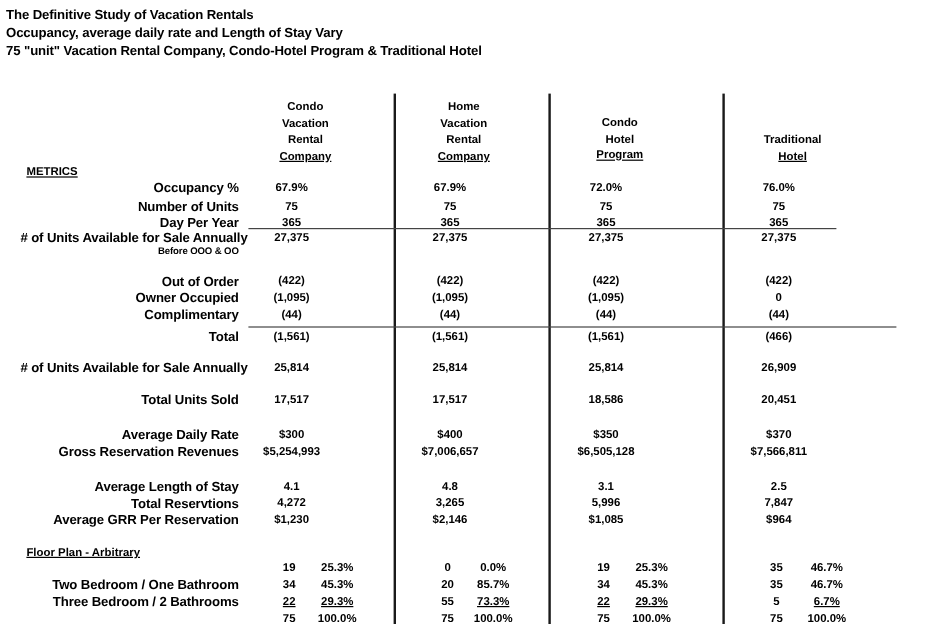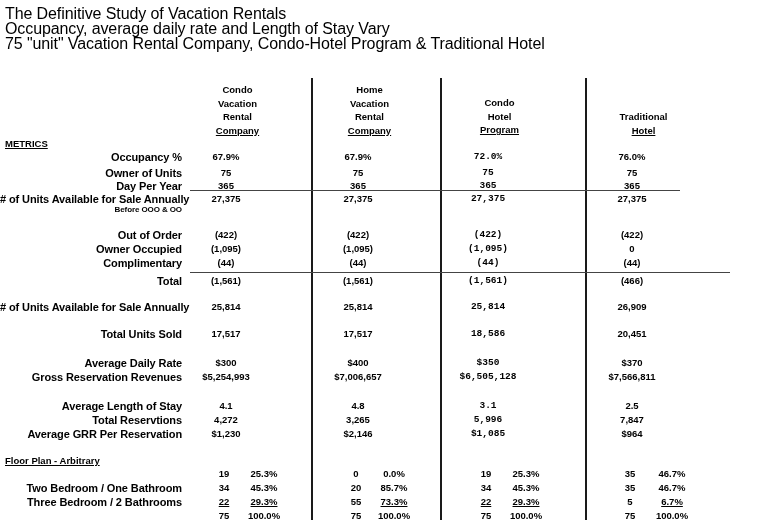--- a/index.html
+++ b/index.html
@@ -17,31 +17,31 @@
   }
 
   
   .titles {
     position: absolute;
     left: 5px;
     top: 6px;
     width: 760px;
   }
   .titles .tline {
-    font-size: 16px;
-    font-weight: normal;
+    font-size: 11px;
+    font-weight: bold;
     line-height: 15px;
     white-space: nowrap;
     letter-spacing: -0.1px;
   }
 
   
   .sheet {
     position: absolute;
-    left: 0;
+    left: 17px;
     top: 0;
     width: 724px;
     height: 520px;
   }
 
   
   .vrule {
     position: absolute;
     width: 2px;
     background: #1a1a1a;
@@ -114,21 +114,21 @@
     text-align: center;
     font-size: 9.5px;
     font-weight: bold;
     white-space: nowrap;
   }
   .val.u { text-decoration: underline; }
 
   
   .c1 { left: 190px; width: 72px; }
   .c2 { left: 322px; width: 72px; }
-  .c3 { left: 452px; width: 72px; font-family: Liberation Mono, monospace; }
+  .c3 { left: 452px; width: 72px; }
   .c4 { left: 596px; width: 72px; }
 
   
   .fc1 { left: 196px; width: 56px; }
   .fp1 { left: 228px; width: 72px; }
   .fc2 { left: 328px; width: 56px; }
   .fp2 { left: 358px; width: 72px; }
   .fc3 { left: 458px; width: 56px; }
   .fp3 { left: 490px; width: 72px; }
   .fc4 { left: 602px; width: 56px; }
@@ -181,21 +181,21 @@
 
   <div class="row" style="top:151px">
     <div class="rlabel">Occupancy %</div>
     <div class="val c1">67.9%</div>
     <div class="val c2">67.9%</div>
     <div class="val c3">72.0%</div>
     <div class="val c4">76.0%</div>
   </div>
 
   <div class="row" style="top:167px">
-    <div class="rlabel">Owner of Units</div>
+    <div class="rlabel">Number of Units</div>
     <div class="val c1">75</div>
     <div class="val c2">75</div>
     <div class="val c3">75</div>
     <div class="val c4">75</div>
   </div>
 
   <div class="row" style="top:180px">
     <div class="rlabel">Day Per Year</div>
     <div class="val c1">365</div>
     <div class="val c2">365</div>

